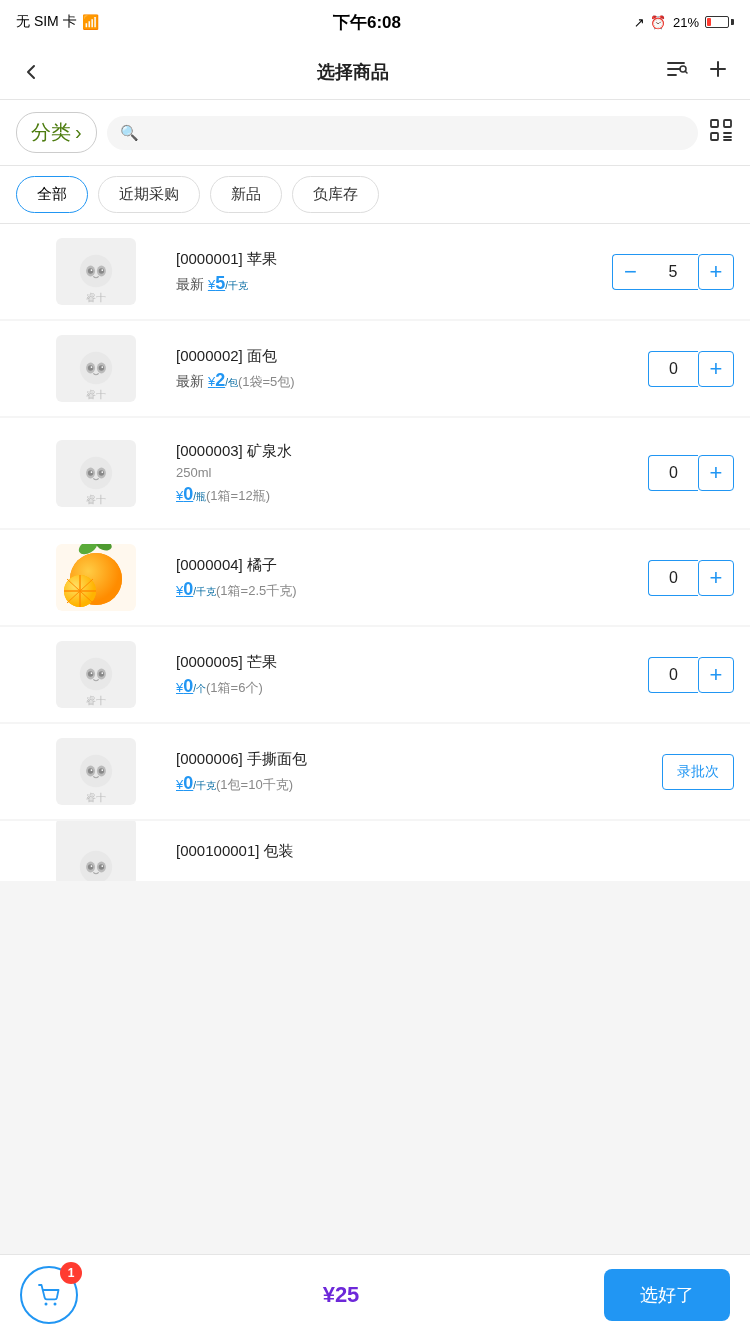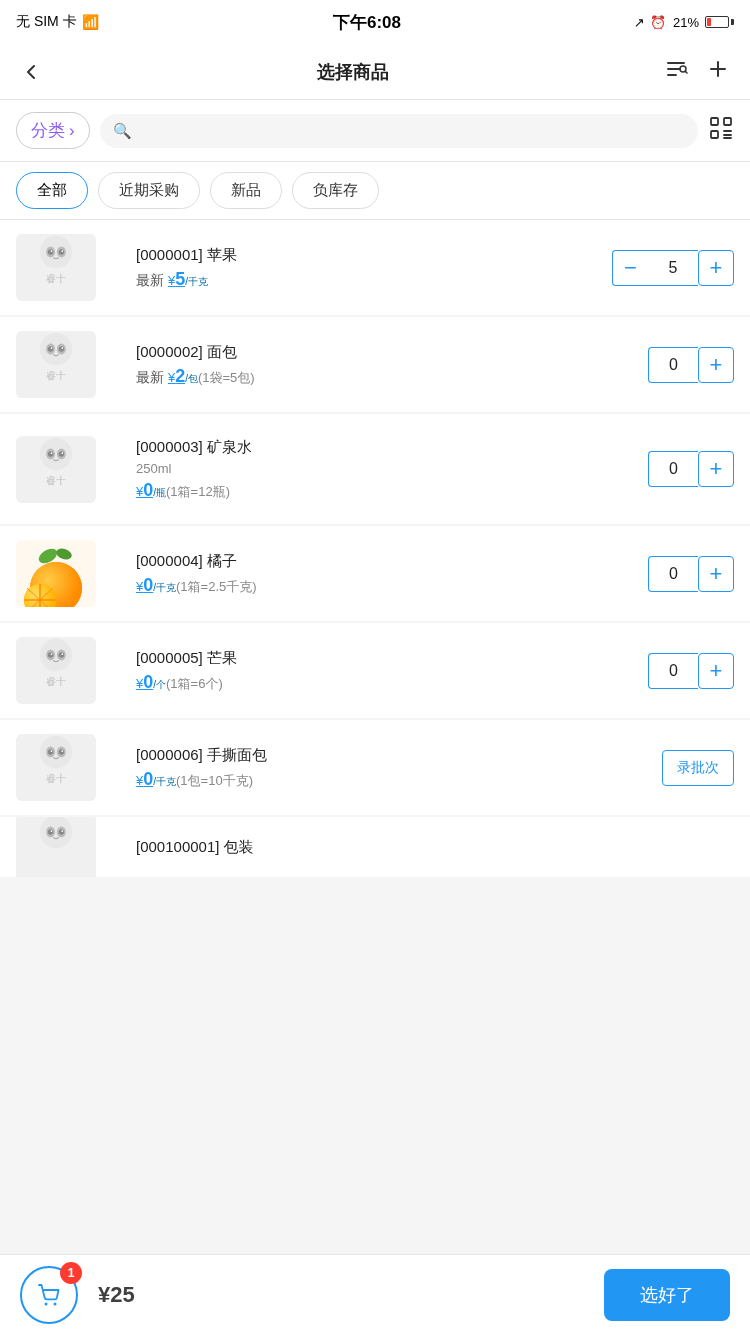--- a/index.html
+++ b/index.html
@@ -96,22 +96,22 @@
       gap: 10px;
       border-bottom: 1px solid #e5e5e5;
     }
     .category-btn {
       display: flex;
       align-items: center;
       gap: 4px;
       border: 1px solid #ccc;
       border-radius: 20px;
       padding: 6px 14px;
-      font-size: 17px;
-      color: #8b5cf6;
+      font-size: 20px;
+      color: #4d7c0f;
       white-space: nowrap;
       cursor: pointer;
       background: #fff;
     }
     .search-input-wrapper {
       flex: 1;
       display: flex;
       align-items: center;
       background: #f5f5f5;
       border-radius: 20px;
@@ -169,24 +169,25 @@
       padding: 14px 16px;
       gap: 14px;
       min-height: 90px;
     }
     .product-image {
       width: 80px;
       height: 67px;
       border-radius: 6px;
       background: #f0f0f0;
       display: flex;
-      align-items: flex-start;
+      align-items: flex-end;
       justify-content: center;
       flex-shrink: 0;
       overflow: hidden;
+      margin-left: 40px;
     }
     .owl-logo {
       display: flex;
       flex-direction: column;
       align-items: center;
       justify-content: center;
       gap: 2px;
     }
     .owl-svg { width: 36px; height: 36px; }
     .brand-text { font-size: 12px; color: #aaa; }
@@ -314,21 +315,22 @@
       font-size: 12px;
       display: flex;
       align-items: center;
       justify-content: center;
       font-weight: 600;
     }
     .total-price {
       flex: 1;
       font-size: 22px;
       font-weight: 600;
-      color: #404040;
+      color: #6d28d9;
+      text-align: center;
     }
     .confirm-btn {
       background: #2196F3;
       color: #fff;
       border: none;
       border-radius: 8px;
       padding: 14px 36px;
       font-size: 18px;
       cursor: pointer;
     }

